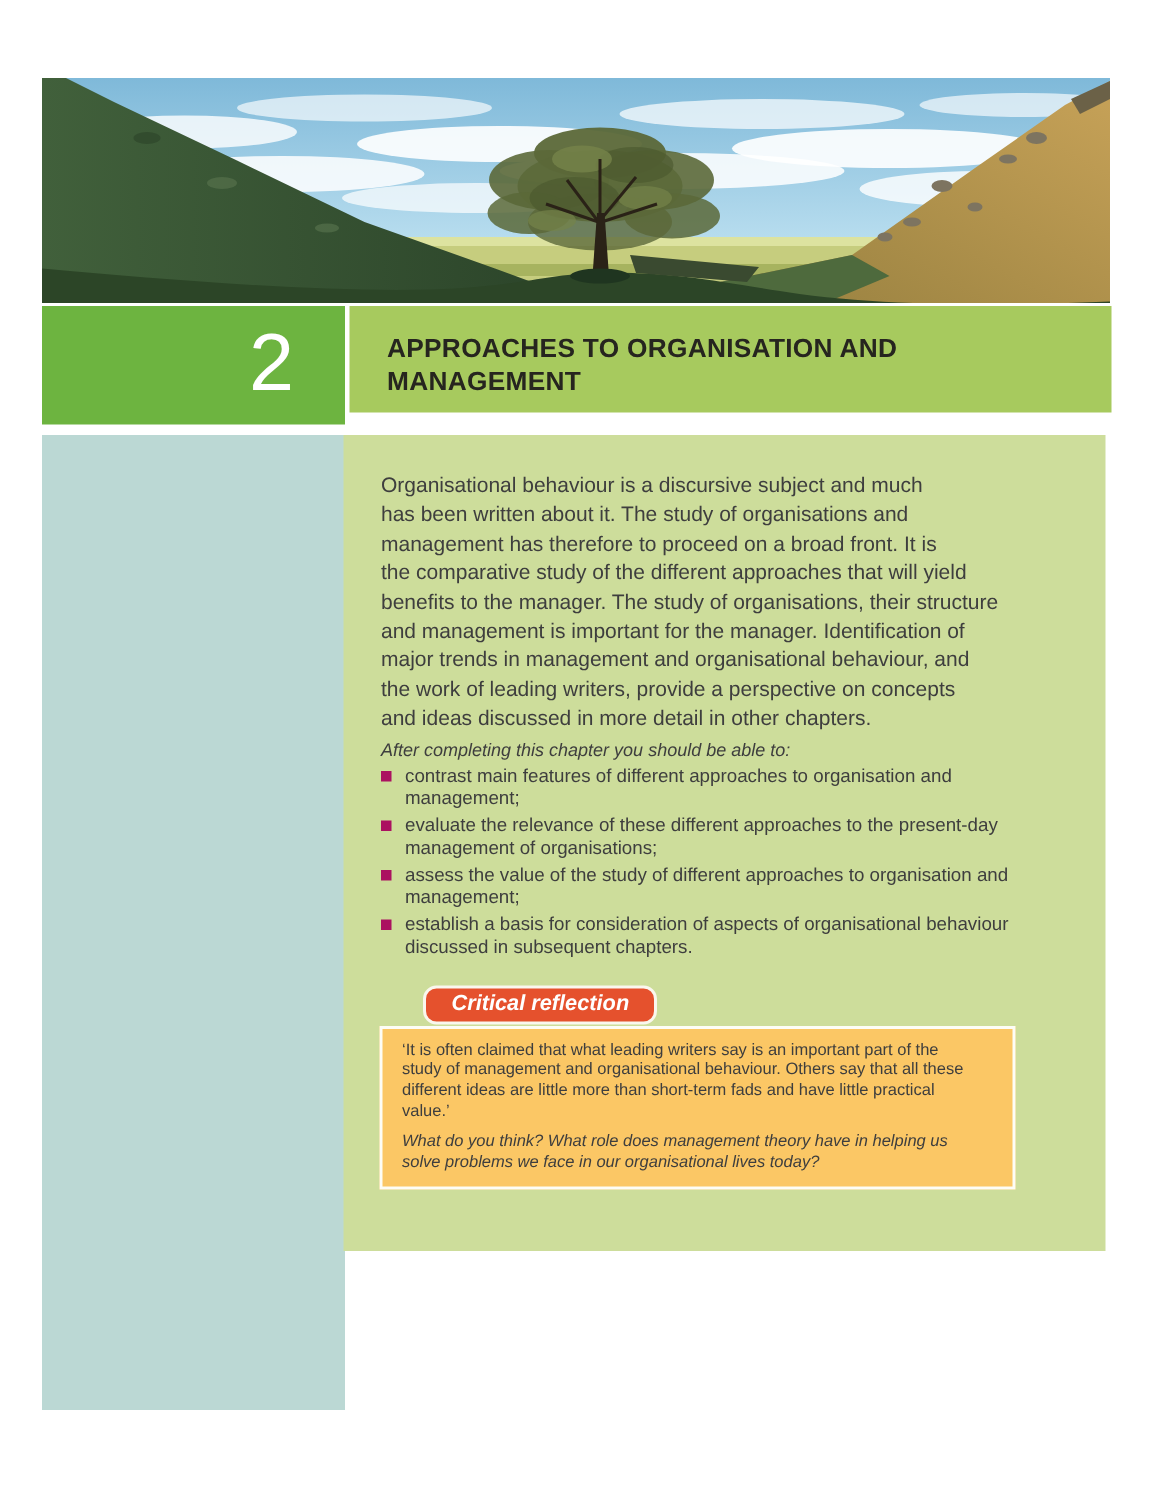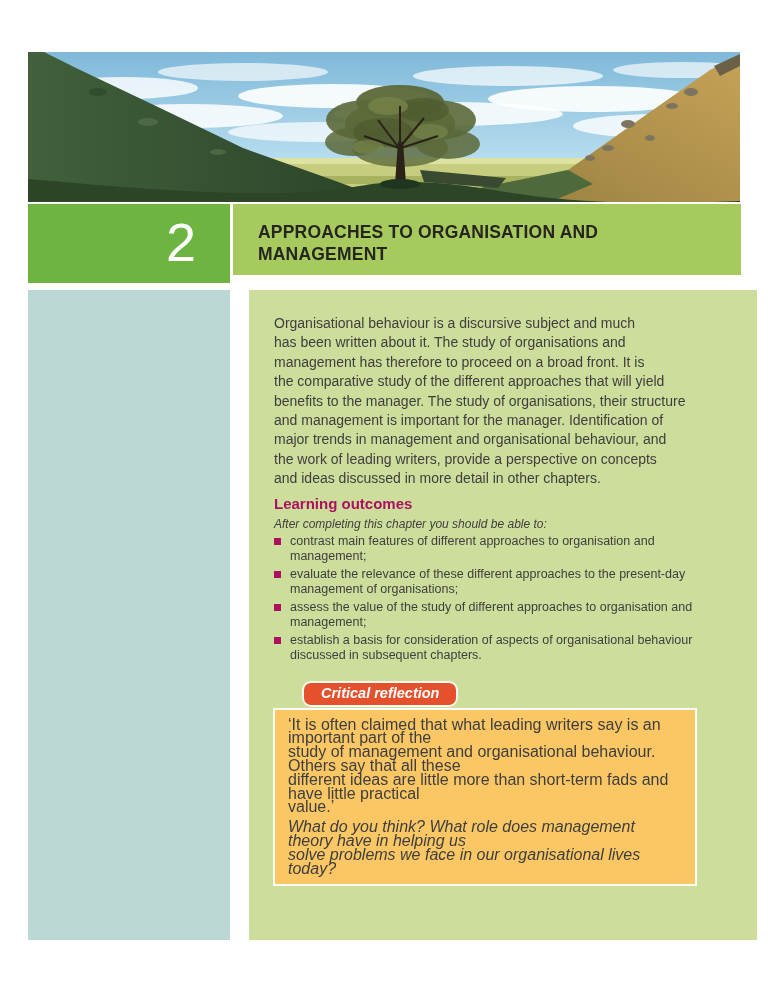--- a/index.html
+++ b/index.html
@@ -27,40 +27,40 @@
     color:#fff;font-size:54px;font-weight:300;line-height:1;}
 
   .title-block{position:absolute;left:233px;top:204px;width:508px;height:71px;
     background:var(--title-block-green);}
   .chapter-title{padding:17px 60px 0 25px;font-size:17.5px;font-weight:bold;
     color:var(--title-text);line-height:22px;white-space:pre-line;letter-spacing:.2px;}
 
   .sidebar{position:absolute;left:28px;top:290px;width:202px;height:650px;
     background:var(--sidebar-teal);}
 
-  .content{position:absolute;left:249px;top:290px;width:508px;height:650px;
+  .content{position:absolute;left:229px;top:290px;width:508px;height:544px;
     background:var(--content-bg-green);overflow:hidden;}
   .content-inner{padding:24px 46px 0 25px;color:var(--body-text);}
 
   .intro{font-size:14px;line-height:19.4px;white-space:pre-line;}
 
   .lo-heading{margin-top:6px;font-size:15px;font-weight:bold;color:var(--heading-magenta);line-height:18px;}
   .lo-lead{margin-top:3px;font-size:12px;font-style:italic;line-height:16px;}
 
   .lo-list{list-style:none;margin-top:2px;}
   .lo-item{display:flex;gap:9px;margin-bottom:3px;font-size:12.5px;line-height:15px;}
   .sq{flex:none;width:7px;height:7px;margin-top:4px;background:var(--heading-magenta);}
   .lo-text{white-space:pre-line;}
 
   .cr-tab{display:inline-block;margin:15px 0 0 28px;position:relative;z-index:2;
     background:var(--tab-orange);border:2px solid #faf7ee;border-radius:9px;
     padding:2px 17px 3px;color:#fff;font-size:14.5px;font-weight:bold;font-style:italic;line-height:17px;}
 
   .cr-box{margin-top:1px;margin-left:-1px;width:424px;background:var(--reflection-yellow);
-    border:2px solid #fdfdf6;padding:8px 13px 9px;font-size:16px;line-height:13.8px;}
+    border:2px solid #fdfdf6;padding:8px 13px 9px;font-size:11px;line-height:13.8px;}
   .cr-quote{white-space:pre-line;}
   .cr-question{white-space:pre-line;font-style:italic;margin-top:6px;}
 </style>
 </head>
 <body>
 
 <div class="page">
 
   <div class="photo">
     <svg viewBox="0 0 712 150" preserveAspectRatio="none">
@@ -167,21 +167,20 @@
       <p class="intro">Organisational behaviour is a discursive subject and much
 has been written about it. The study of organisations and
 management has therefore to proceed on a broad front. It is
 the comparative study of the different approaches that will yield
 benefits to the manager. The study of organisations, their structure
 and management is important for the manager. Identification of
 major trends in management and organisational behaviour, and
 the work of leading writers, provide a perspective on concepts
 and ideas discussed in more detail in other chapters.</p>
 
-      <h2 class="lo-heading">Learning outcomes</h2>
       <p class="lo-lead">After completing this chapter you should be able to:</p>
 
       <ul class="lo-list">
         <li class="lo-item">
           <span class="sq"></span>
           <span class="lo-text">contrast main features of different approaches to organisation and
 management;</span>
         </li>
         <li class="lo-item">
           <span class="sq"></span>

